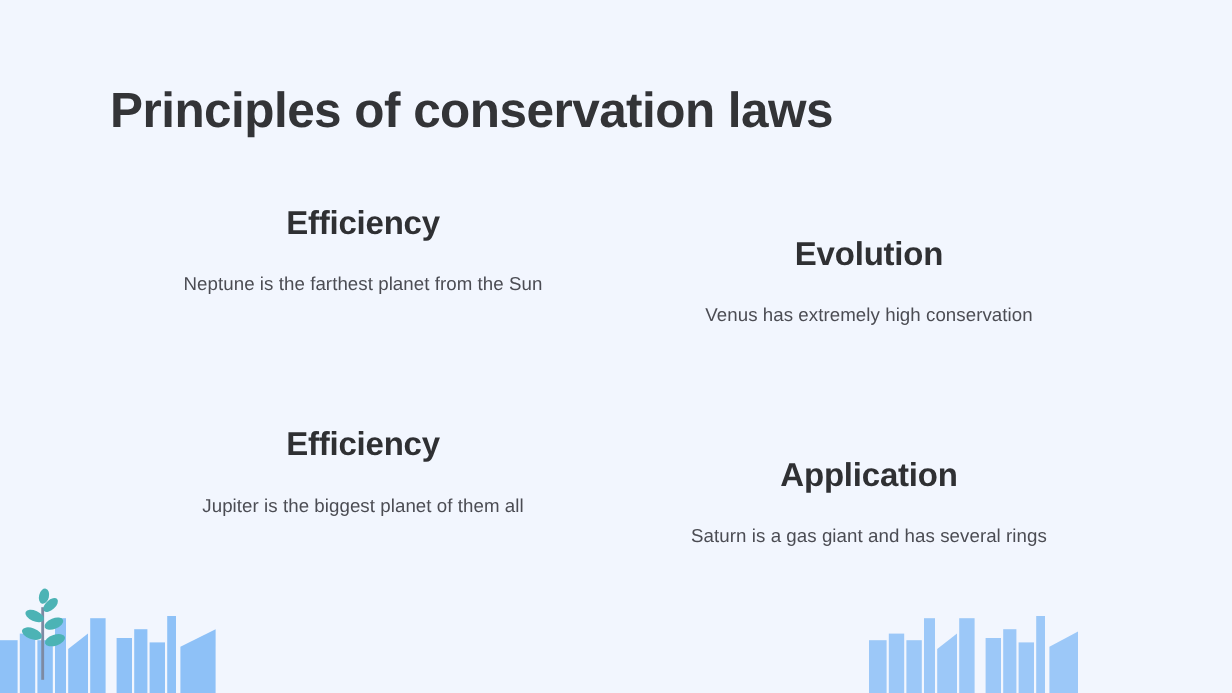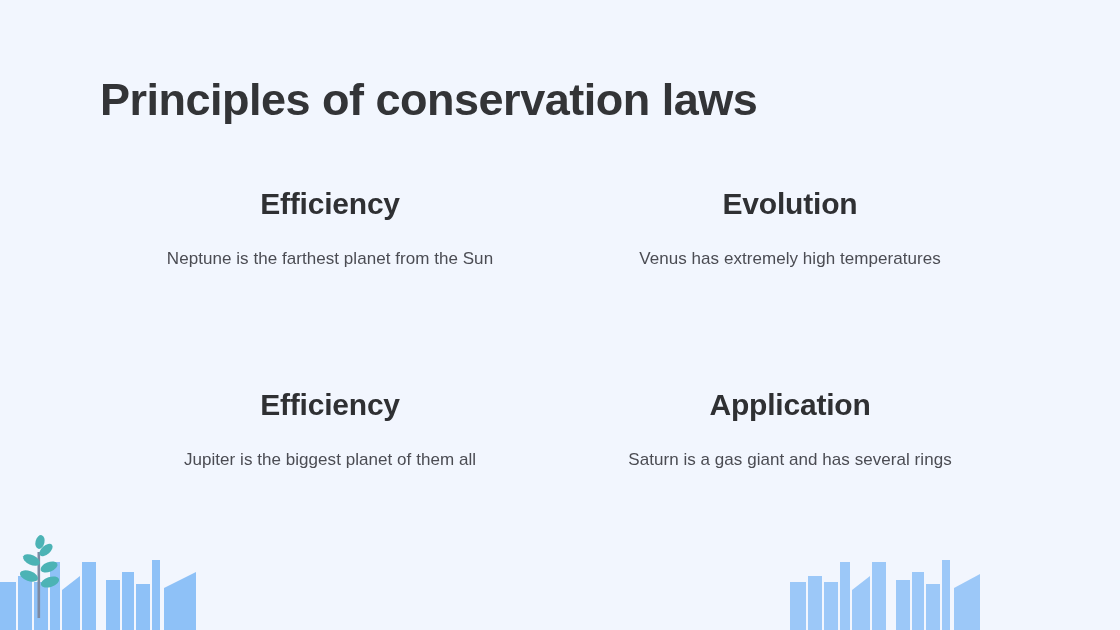--- a/index.html
+++ b/index.html
@@ -38,21 +38,21 @@
     white-space: nowrap;
   }
 
   
   .item {
     position: absolute;
     width: 330px;
     text-align: center;
   }
   .item-col-left  { left: 165px; }
-  .item-col-right { left: 625px; }
+  .item-col-right { left: 625px; margin-top: 28px; }
   .item-row-top    { top: 186px; }
   .item-row-bottom { top: 387px; }
 
   .item-heading {
     font-size: 30px;
     font-weight: bold;
     color: #2f3033;
     letter-spacing: -0.2px;
     line-height: 1.2;
     margin: 0;
@@ -86,21 +86,21 @@
 
   <div id="slide-title">Principles of conservation laws</div>
 
   <div class="item item-col-left item-row-top">
     <p class="item-heading">Efficiency</p>
     <p class="item-body">Neptune is the farthest planet from the Sun</p>
   </div>
 
   <div class="item item-col-right item-row-top">
     <p class="item-heading">Evolution</p>
-    <p class="item-body">Venus has extremely high temperatures</p>
+    <p class="item-body">Venus has extremely high conservation</p>
   </div>
 
   <div class="item item-col-left item-row-bottom">
     <p class="item-heading">Efficiency</p>
     <p class="item-body">Jupiter is the biggest planet of them all</p>
   </div>
 
   <div class="item item-col-right item-row-bottom">
     <p class="item-heading">Application</p>
     <p class="item-body">Saturn is a gas giant and has several rings</p>

